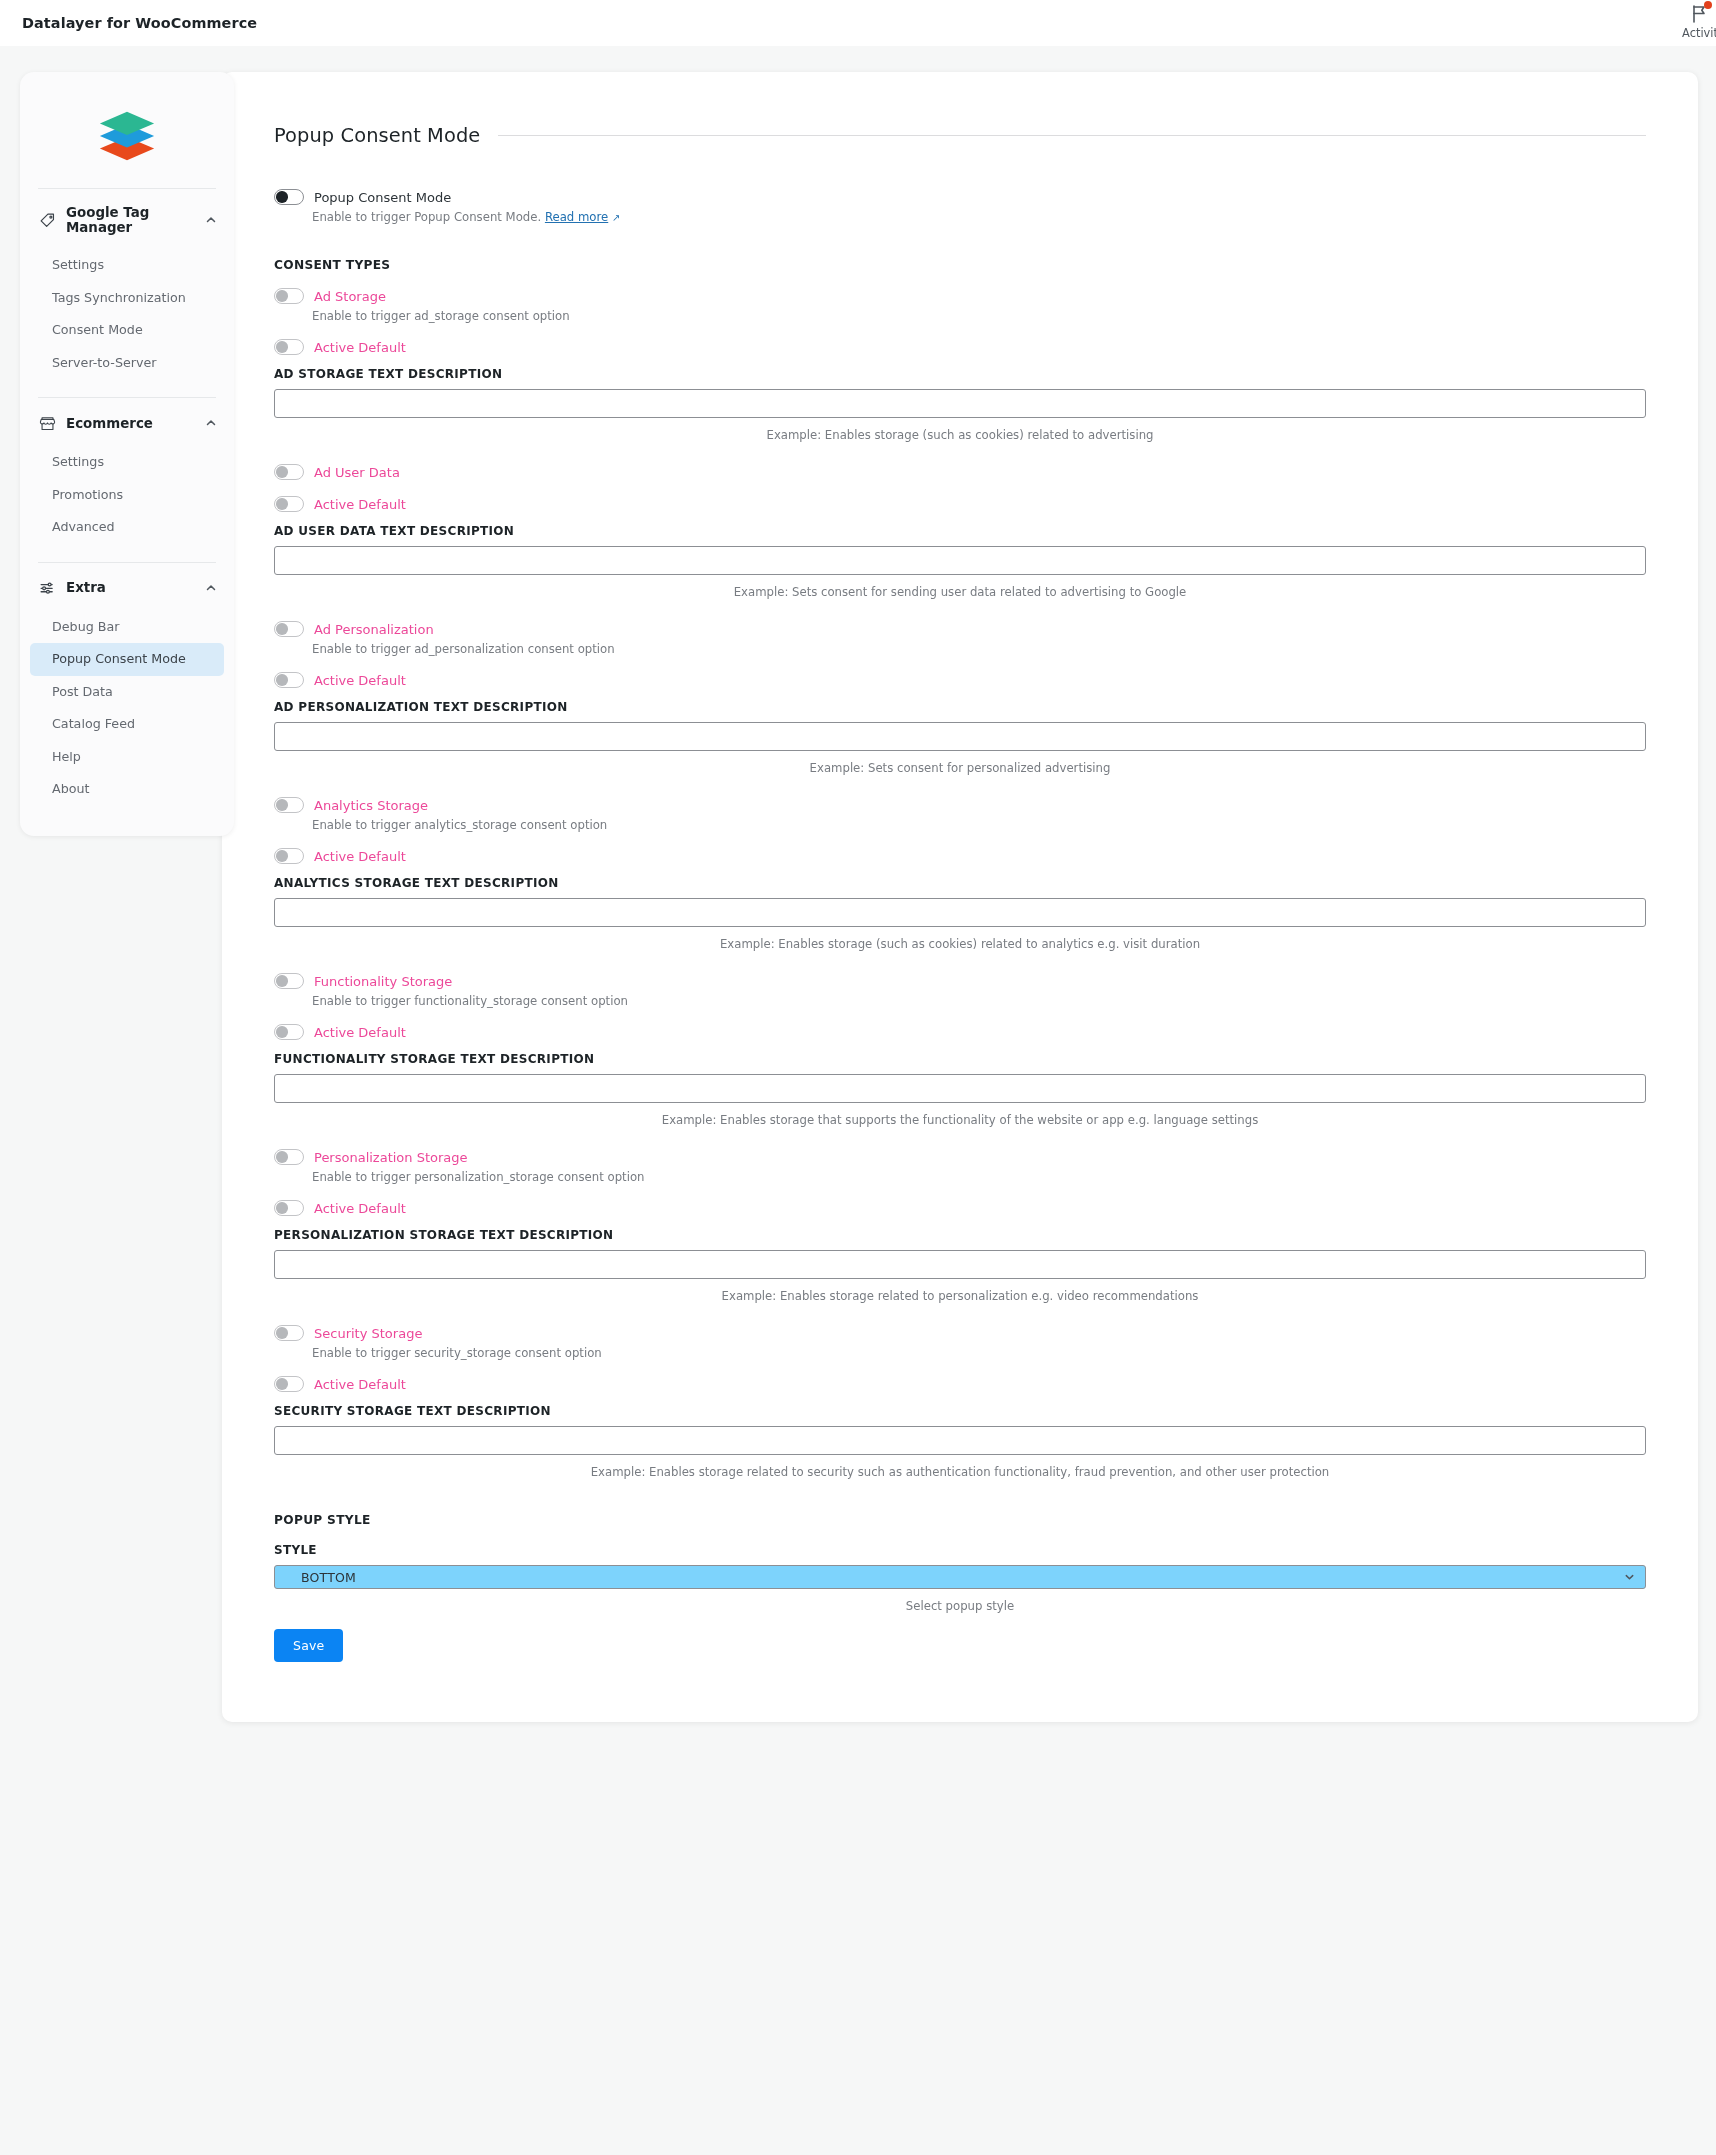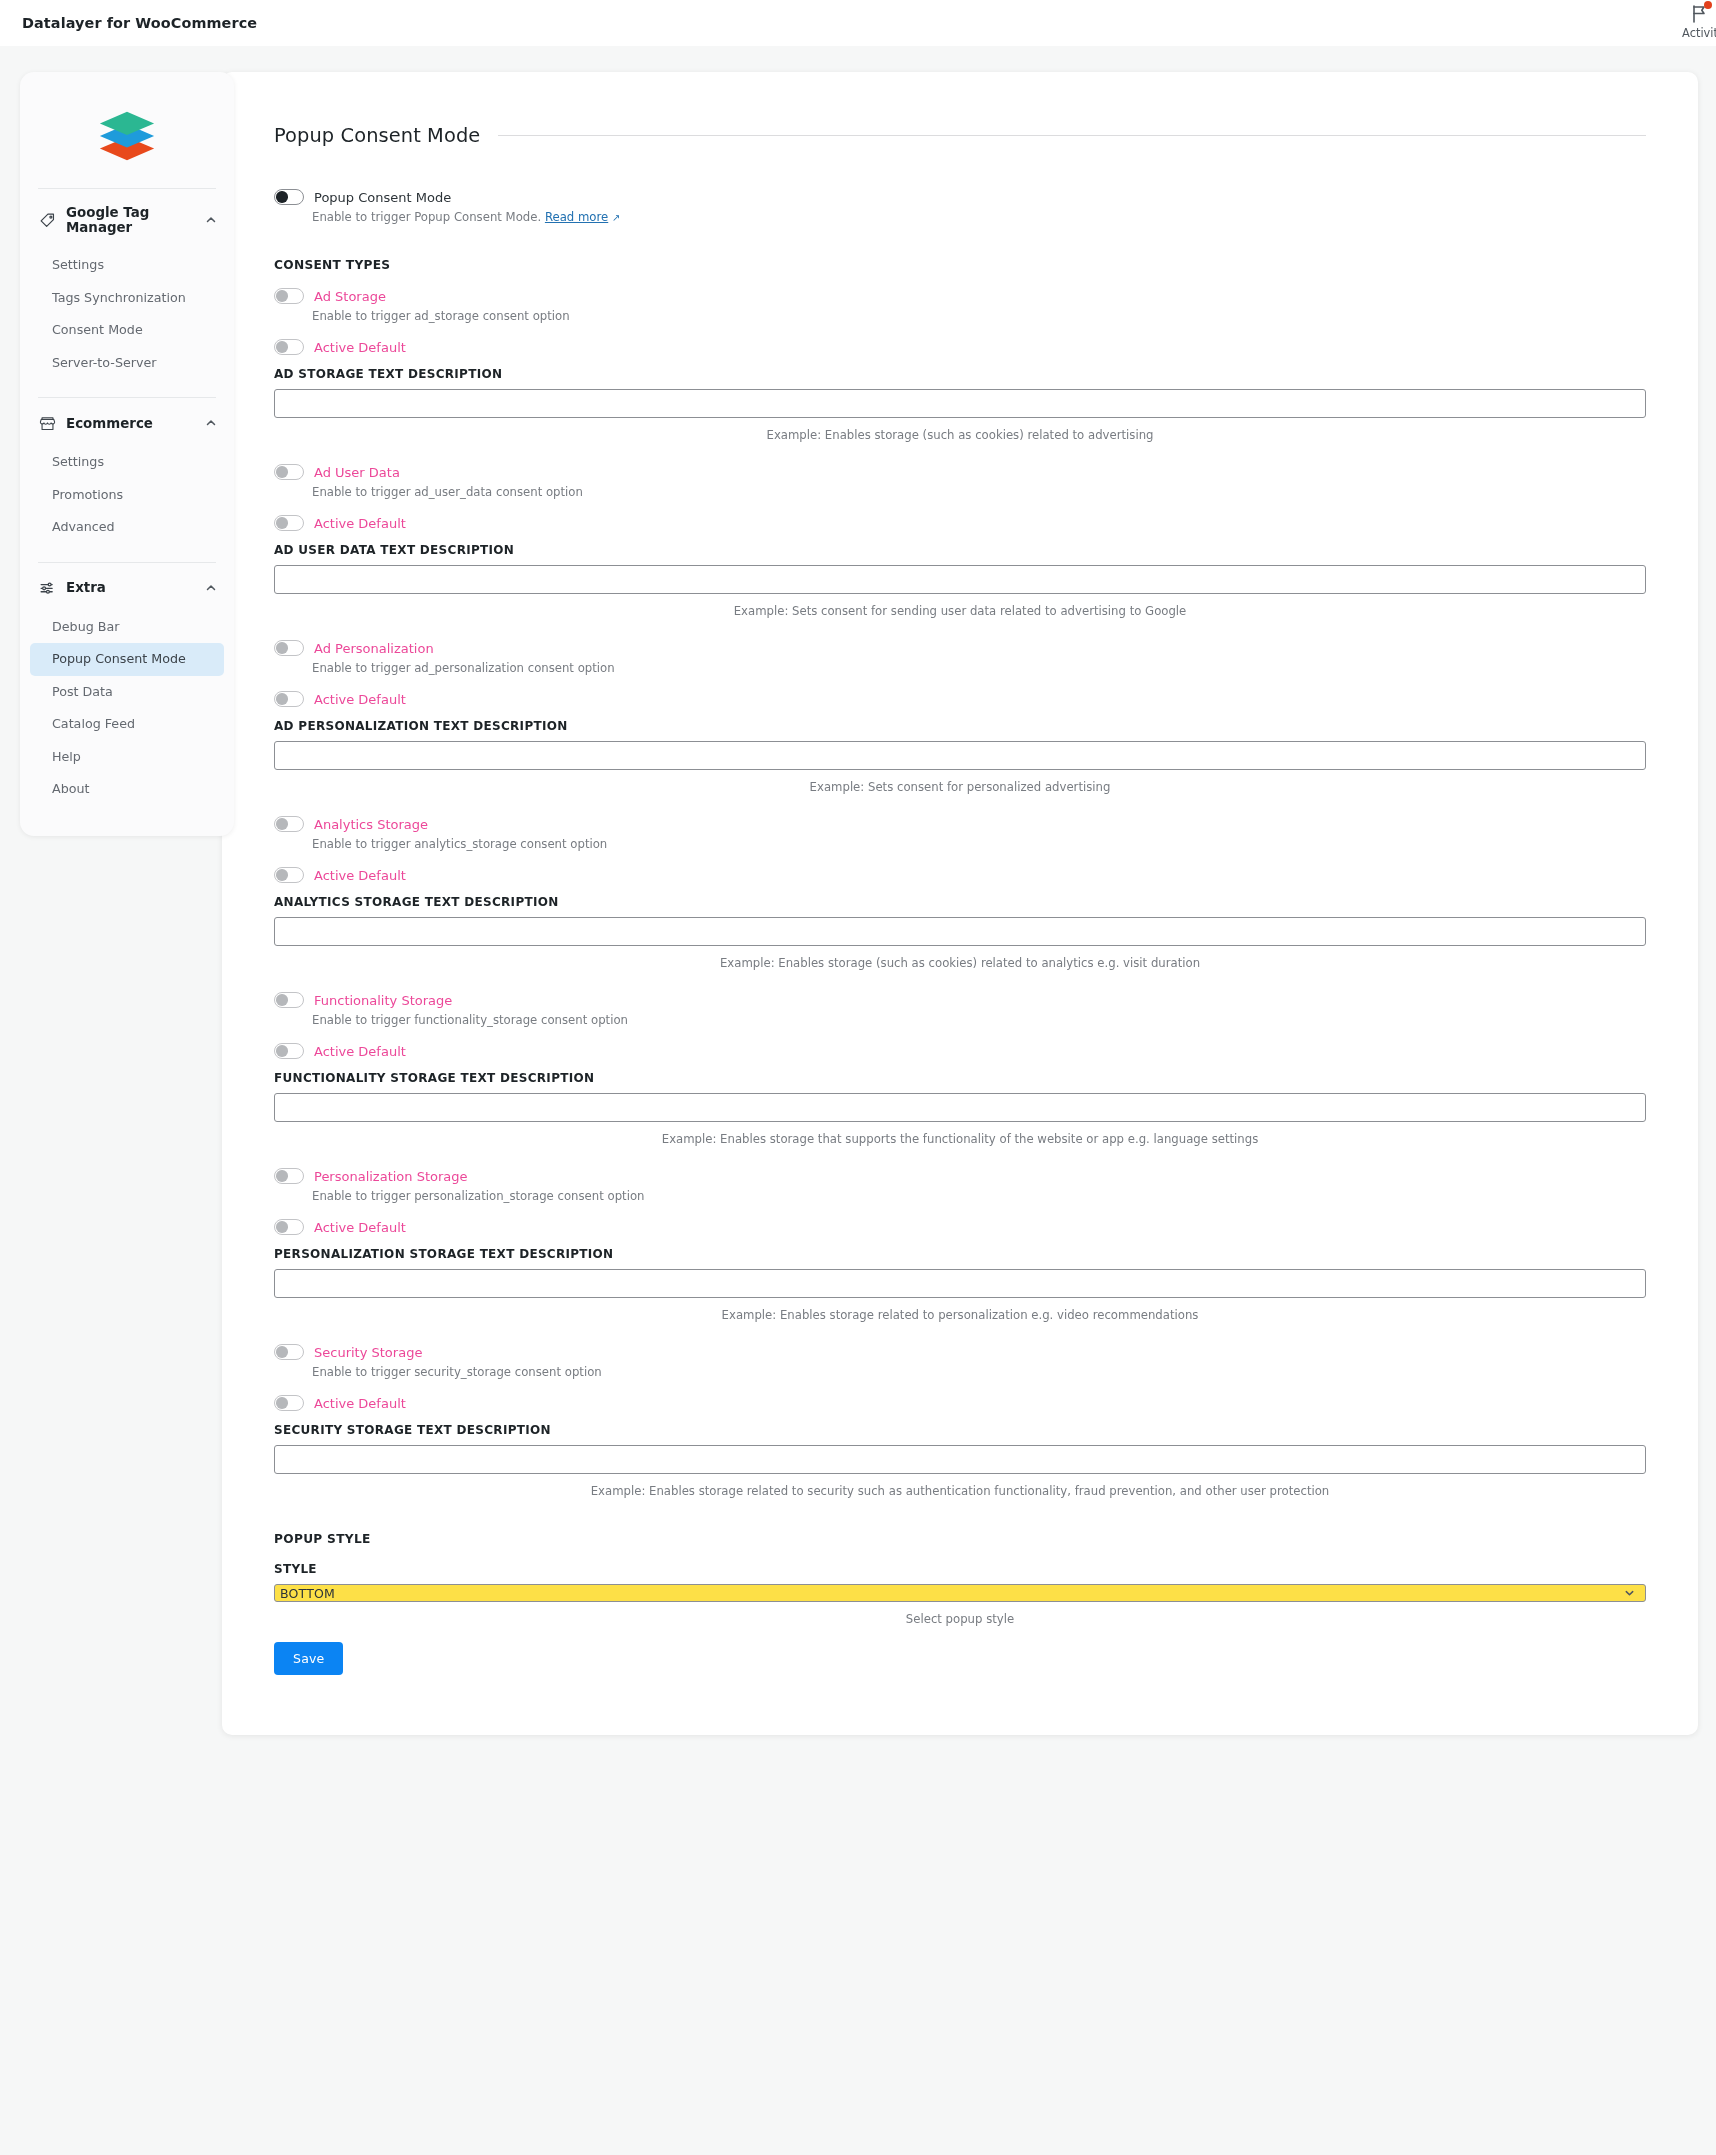--- a/index.html
+++ b/index.html
@@ -254,27 +254,27 @@
     font-size: 11.7px;
     color: #787c82;
     margin-top: 10px;
     text-align: center;
   }
 
   
   .select-wrap { position: relative; }
   .select-box {
     width: 100%;
-    height: 18px;
+    height: 24px;
     border: 1px solid #8c8f94;
     border-radius: 3px;
-    background: #fde047;
+    background: #7dd3fc;
     display: flex;
     align-items: center;
-    padding: 0 5px;
+    padding: 0 26px;
     font-size: 12.5px;
     color: #2c3338;
     letter-spacing: 0.2px;
     cursor: pointer;
   }
   .select-chev {
     position: absolute;
     right: 11px;
     top: 50%;
     transform: translateY(-50%);
@@ -441,21 +441,20 @@
     </div>
 
     
     <div class="consent-block">
       <div class="toggle-row row-main">
         <span class="switch muted">
             <span class="knob"></span>
           </span>
         <span class="toggle-label muted">Ad User Data</span>
       </div>
-      <div class="helper">Enable to trigger ad_user_data consent option</div>
       <div class="toggle-row row-default">
         <span class="switch muted">
             <span class="knob"></span>
           </span>
         <span class="toggle-label muted">Active Default</span>
       </div>
       <div class="field-label">AD USER DATA TEXT DESCRIPTION</div>
       <input class="text-input" type="text" value="" style="">
       <div class="field-note">Example: Sets consent for sending user data related to advertising to Google</div>
     </div>

